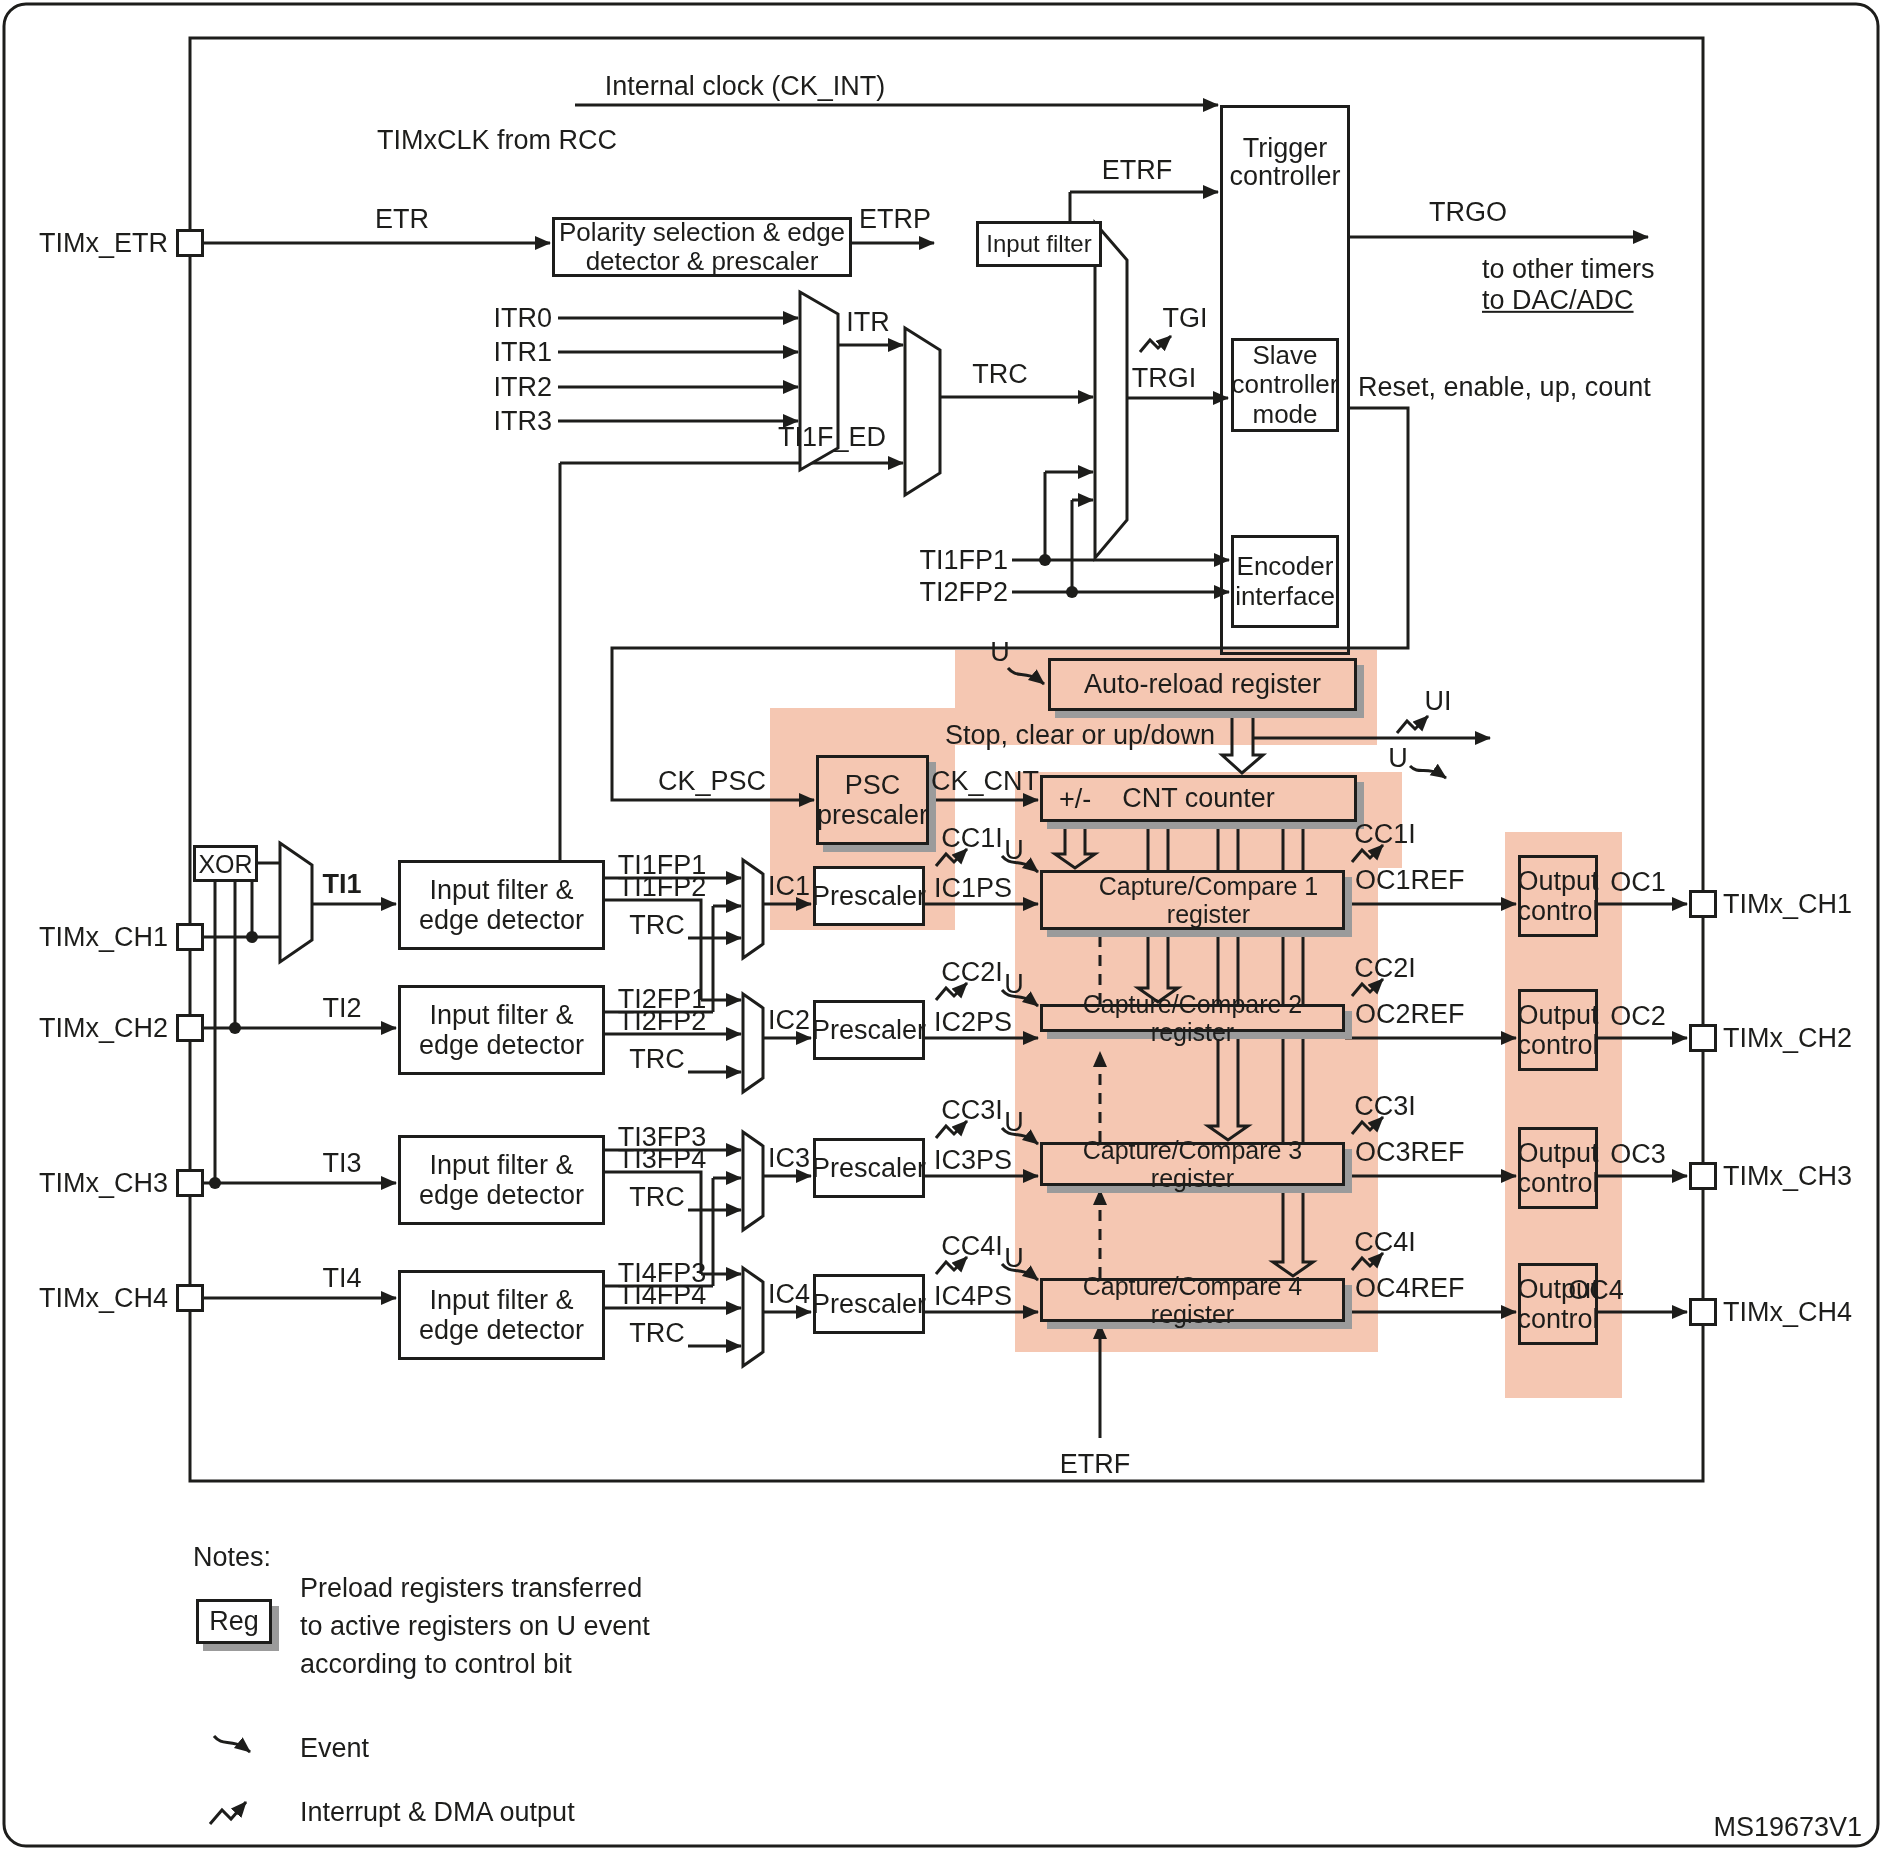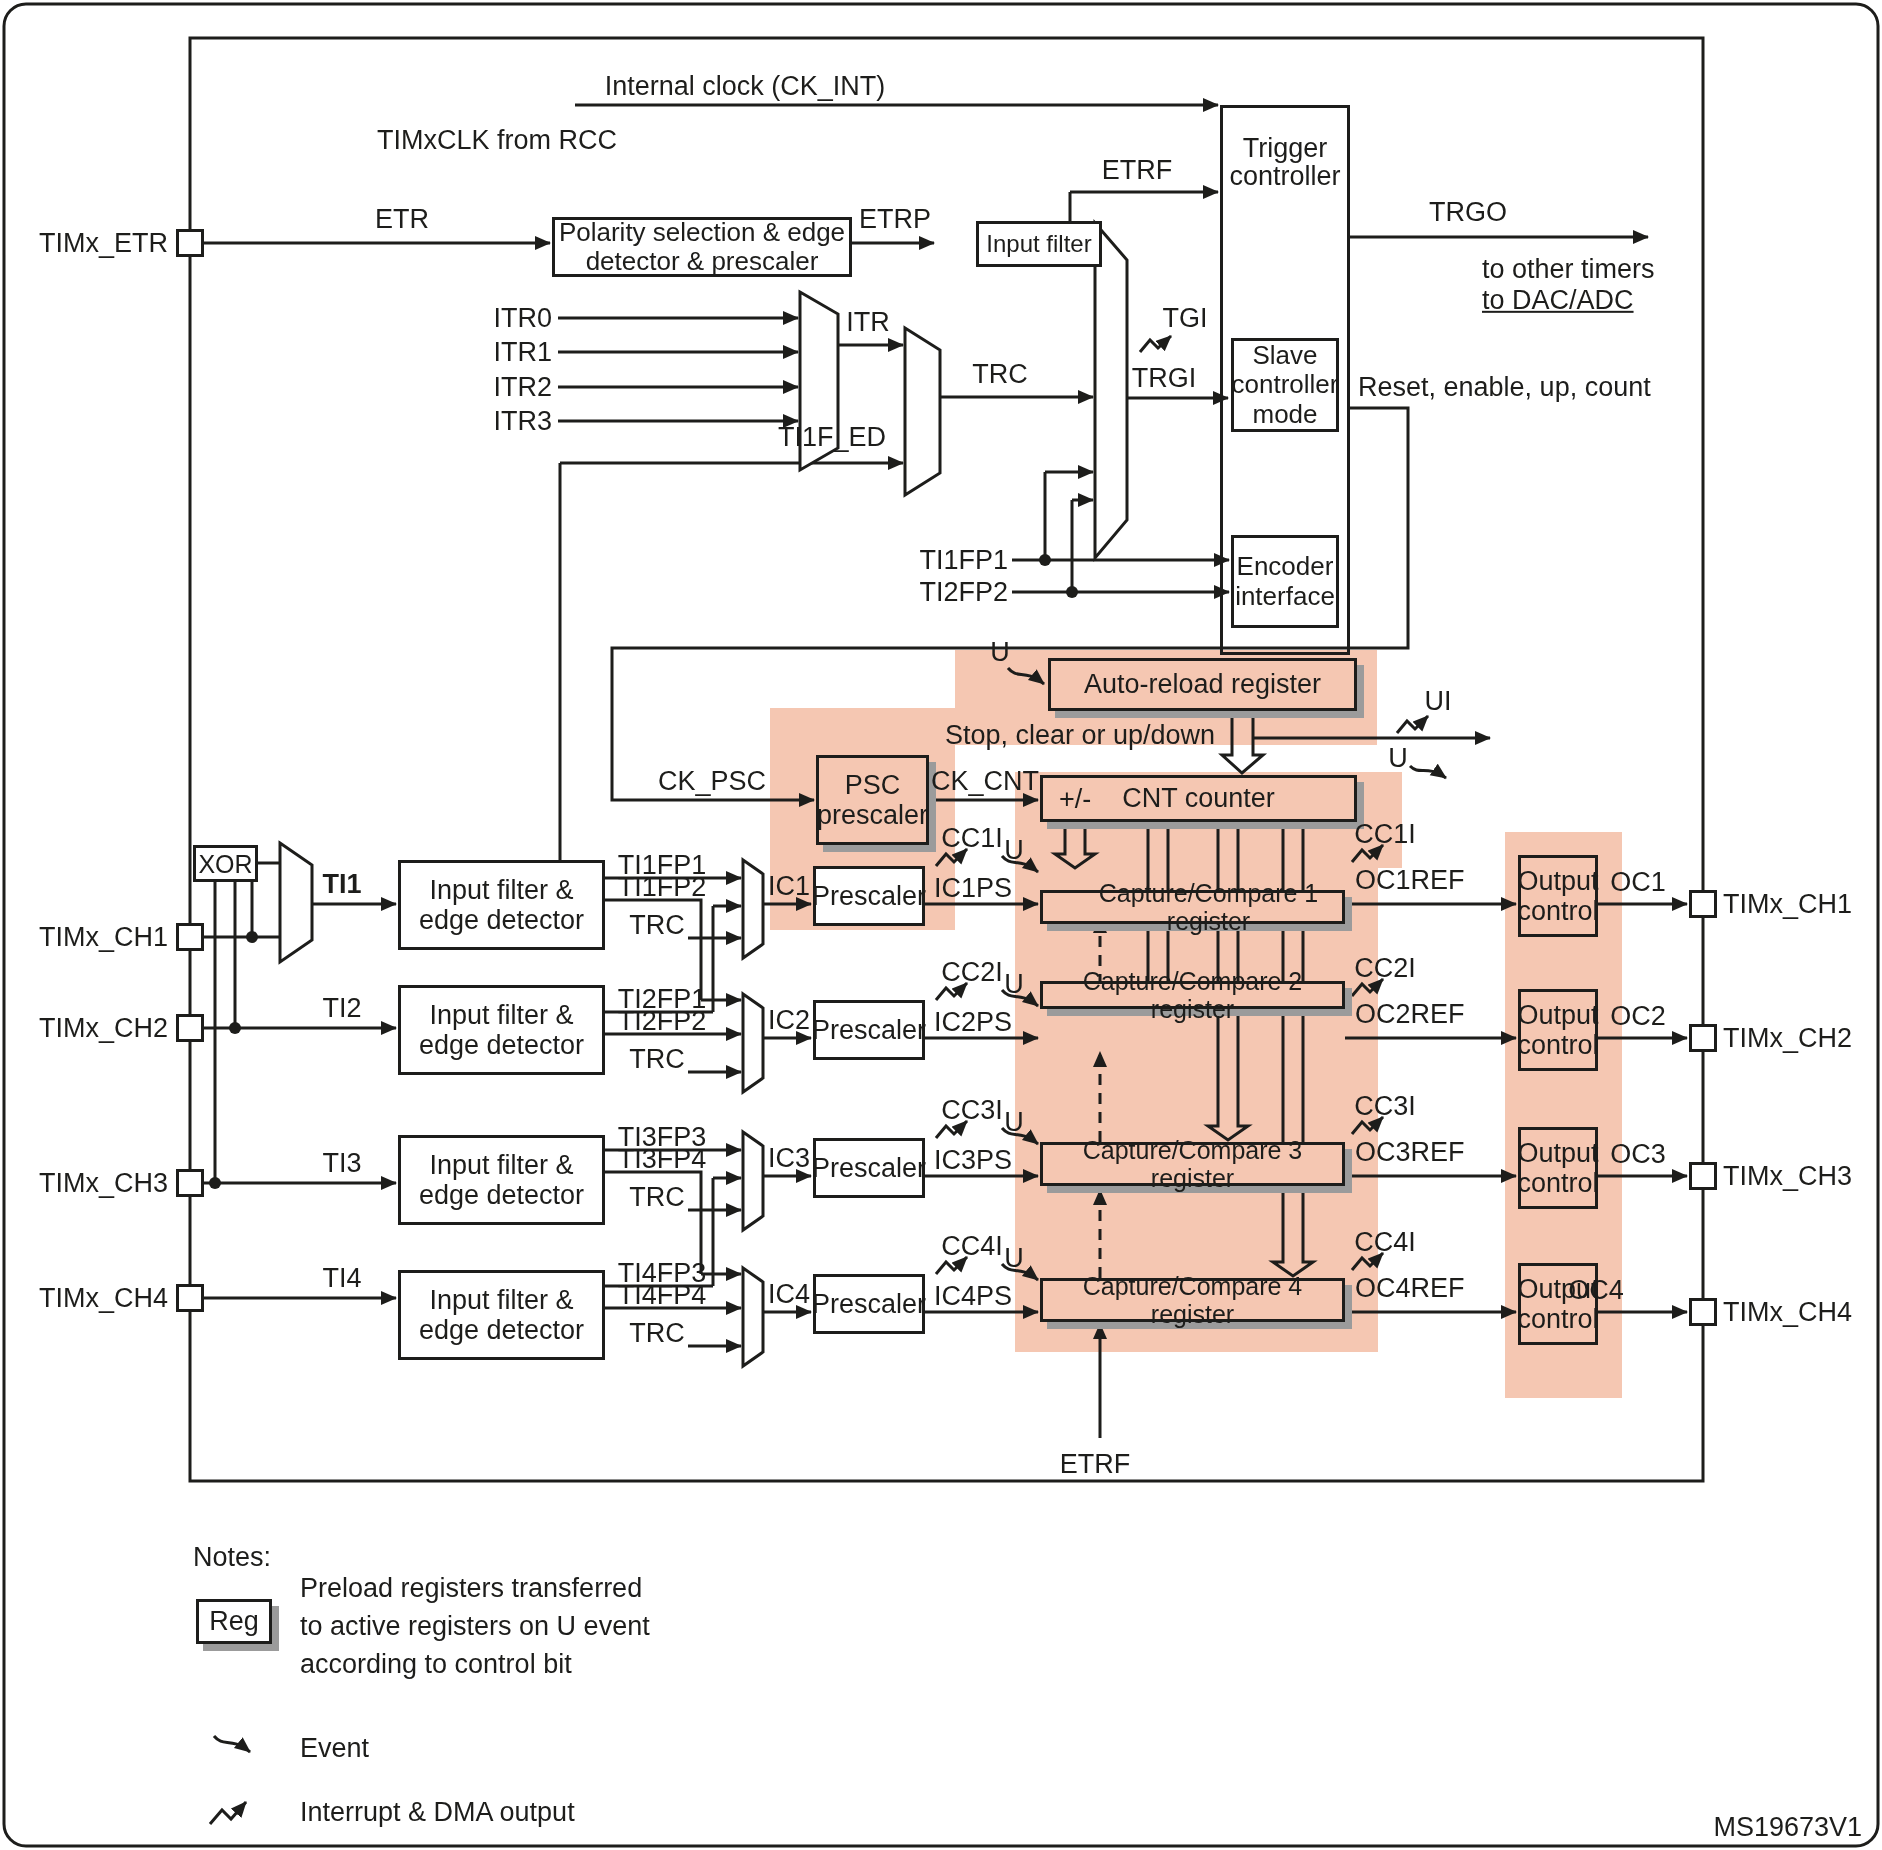--- a/index.html
+++ b/index.html
@@ -207,22 +207,22 @@
 <div class="bx" style="left:398px;top:1135px;width:207px;height:90px;">Input filter &amp;
 edge detector</div>
 <div class="bx" style="left:398px;top:1270px;width:207px;height:90px;">Input filter &amp;
 edge detector</div>
 
 <div class="bx" style="left:813px;top:866px;width:112px;height:60px;">Prescaler</div>
 <div class="bx" style="left:813px;top:1000px;width:112px;height:60px;">Prescaler</div>
 <div class="bx" style="left:813px;top:1138px;width:112px;height:60px;">Prescaler</div>
 <div class="bx" style="left:813px;top:1274px;width:112px;height:60px;">Prescaler</div>
 
-<div class="bx pink sh f25" style="left:1040px;top:890px;width:305px;height:34px;padding-left:32px;">Capture/Compare 1 register</div>
-<div class="bx pink sh f25" style="left:1040px;top:981px;width:305px;height:28px;">Capture/Compare 2 register</div>
+<div class="bx pink sh f25" style="left:1040px;top:870px;width:305px;height:60px;padding-left:32px;">Capture/Compare 1 register</div>
+<div class="bx pink sh f25" style="left:1040px;top:1004px;width:305px;height:28px;">Capture/Compare 2 register</div>
 <div class="bx pink sh f25" style="left:1040px;top:1142px;width:305px;height:44px;">Capture/Compare 3 register</div>
 <div class="bx pink sh f25" style="left:1040px;top:1278px;width:305px;height:44px;">Capture/Compare 4 register</div>
 
 <div class="bx nobg" style="left:1518px;top:855px;width:80px;height:82px;">Output
 control</div>
 <div class="bx nobg" style="left:1518px;top:989px;width:80px;height:82px;">Output
 control</div>
 <div class="bx nobg" style="left:1518px;top:1127px;width:80px;height:82px;">Output
 control</div>
 <div class="bx nobg" style="left:1518px;top:1263px;width:80px;height:82px;">Output

